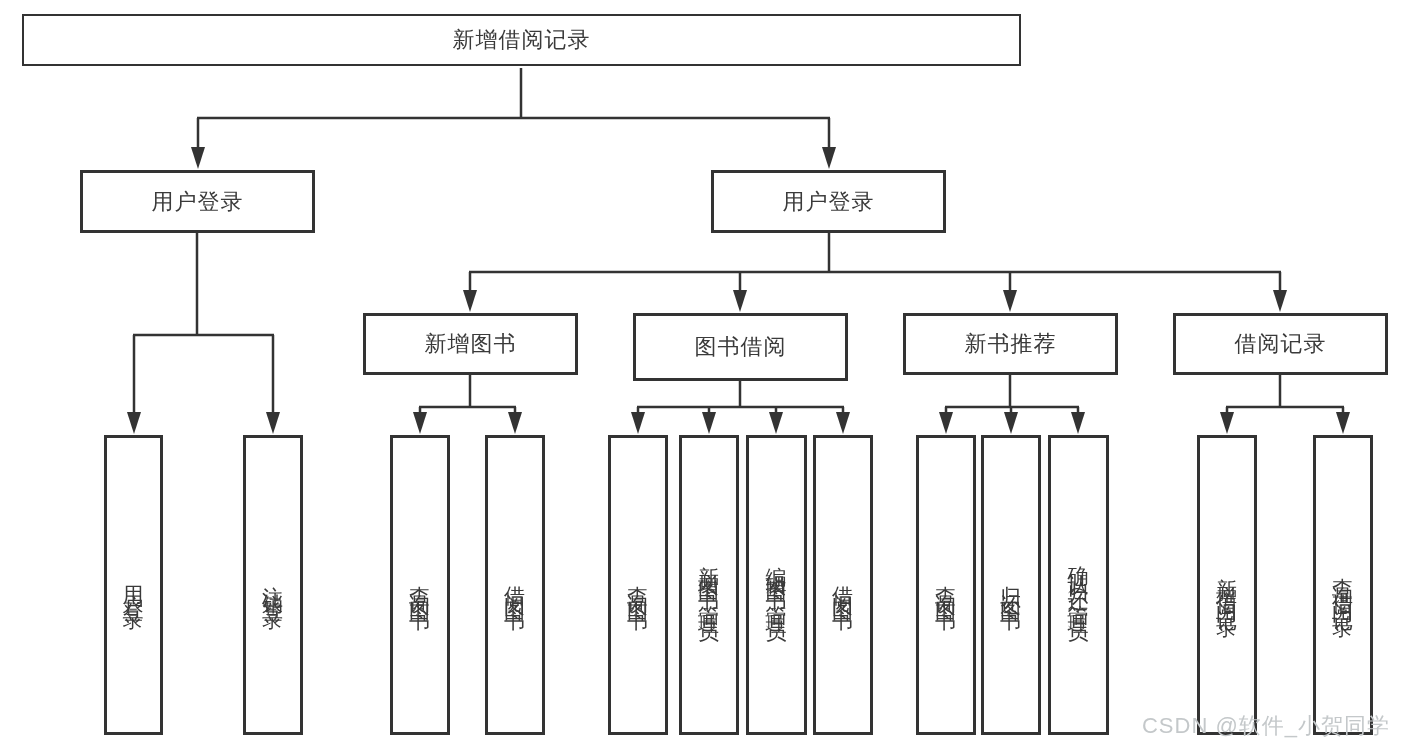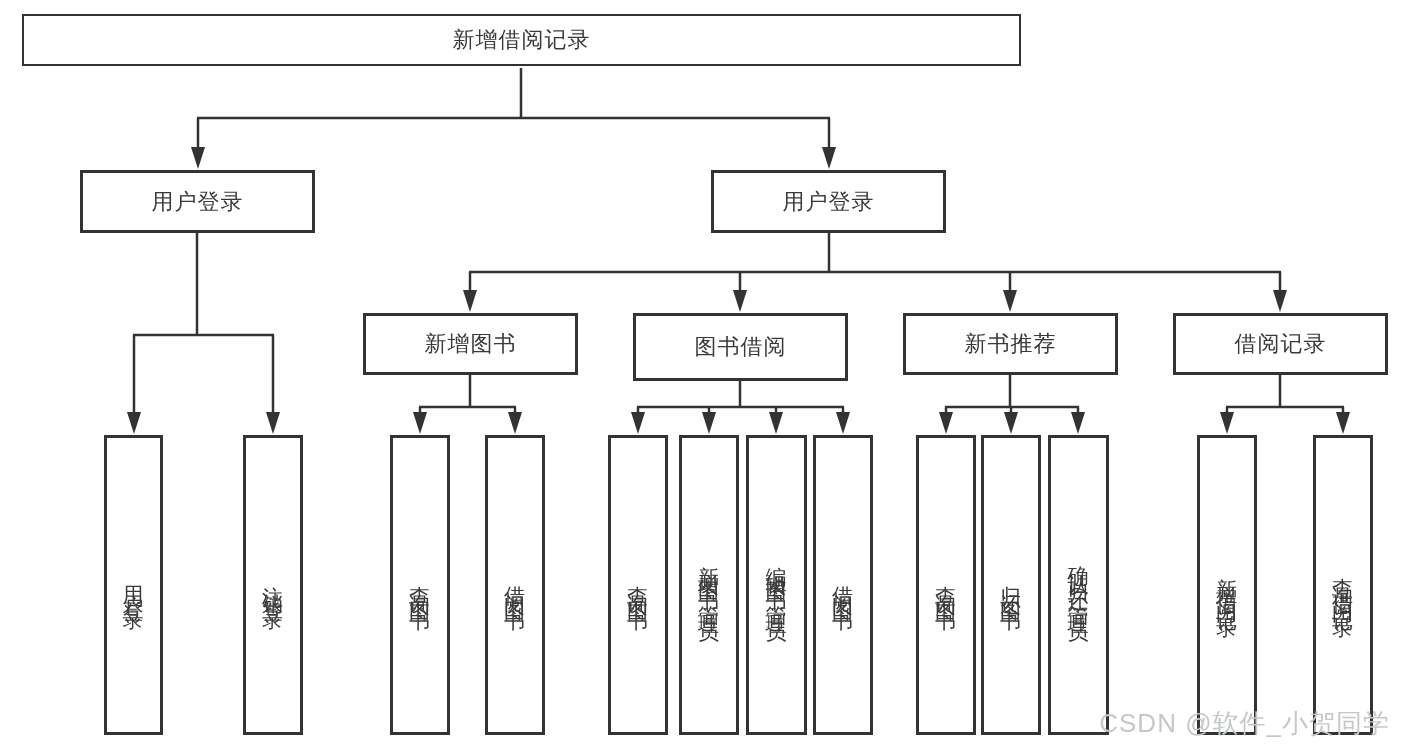--- a/index.html
+++ b/index.html
@@ -49,21 +49,21 @@
     align-items: center;
     justify-content: center;
     font-size: 21px;
     letter-spacing: 8px;
     line-height: 1;
   }
   .watermark {
     position: absolute;
     right: 15px;
     bottom: 6px;
-    font-size: 26px;
+    font-size: 22px;
     color: var(--watermark-color, #c4c8ca);
     letter-spacing: 1px;
     z-index: 5;
     white-space: nowrap;
   }
 </style>
 </head>
 <body>
 
 <div class="canvas">

